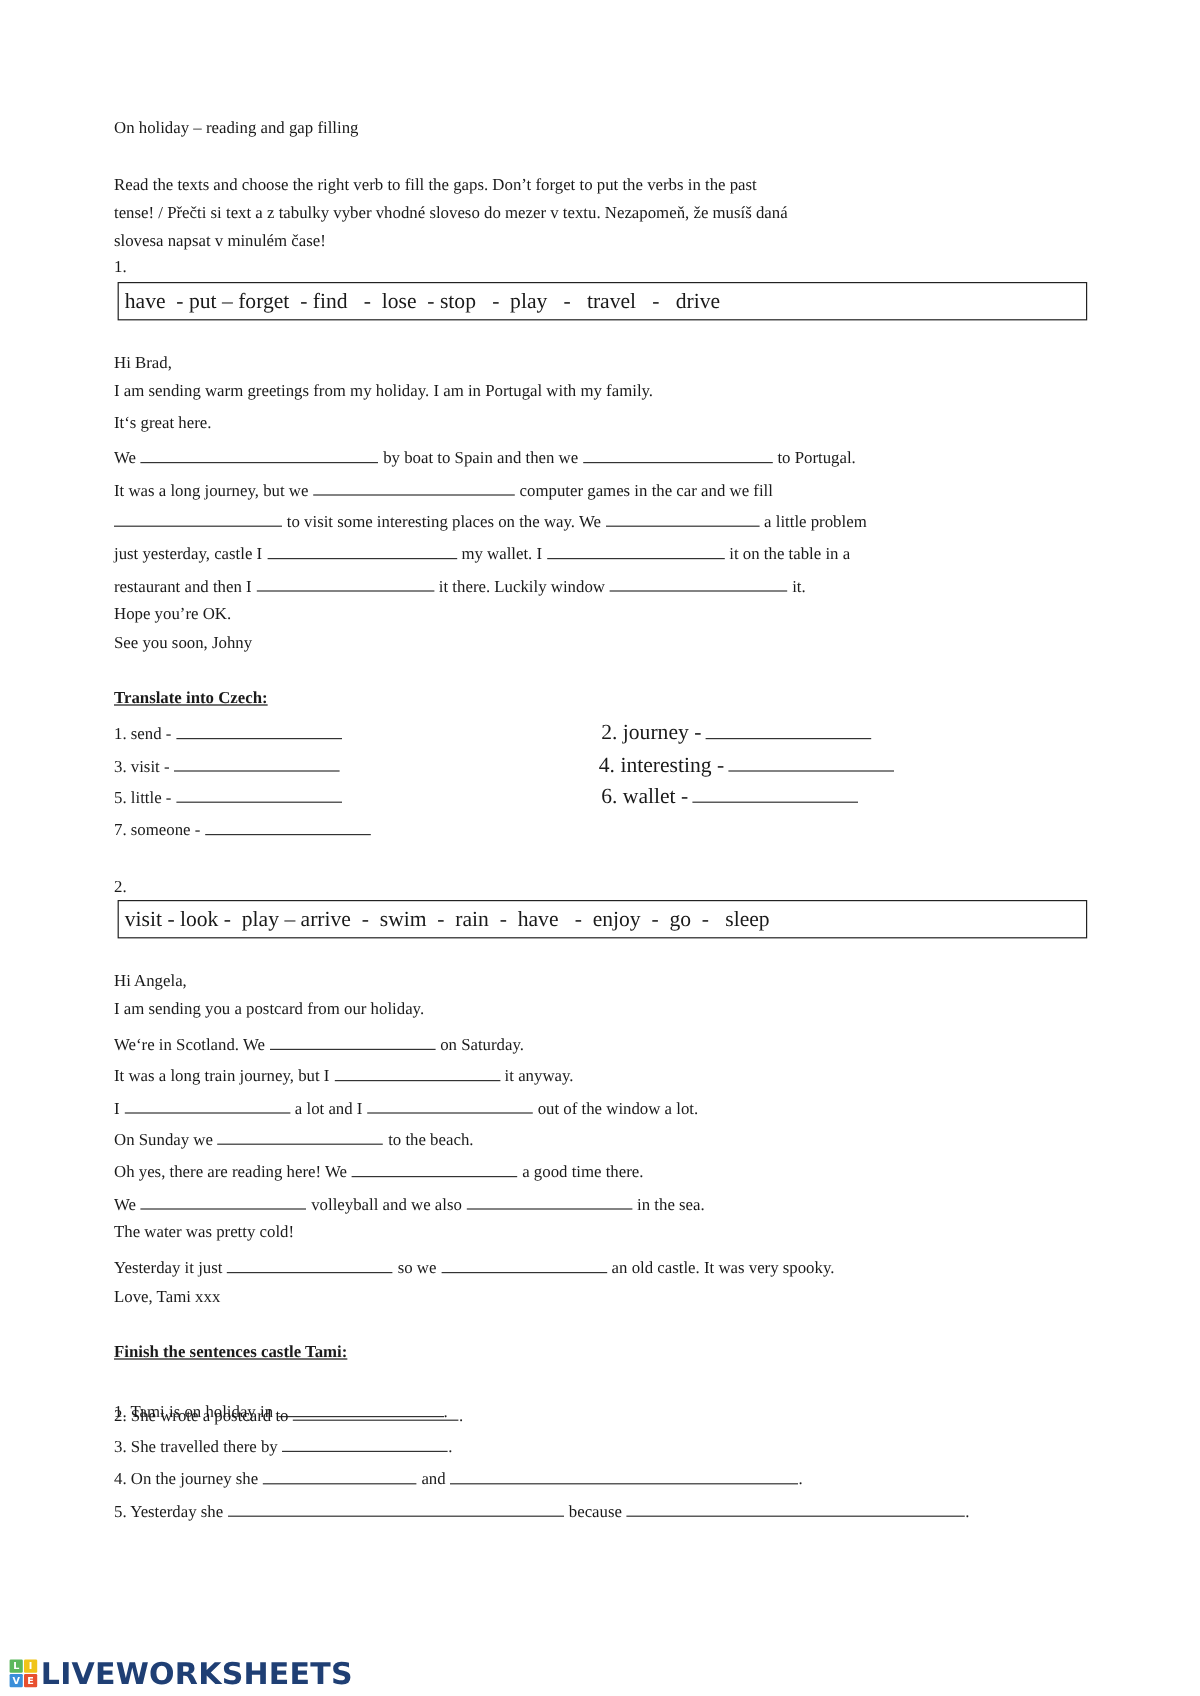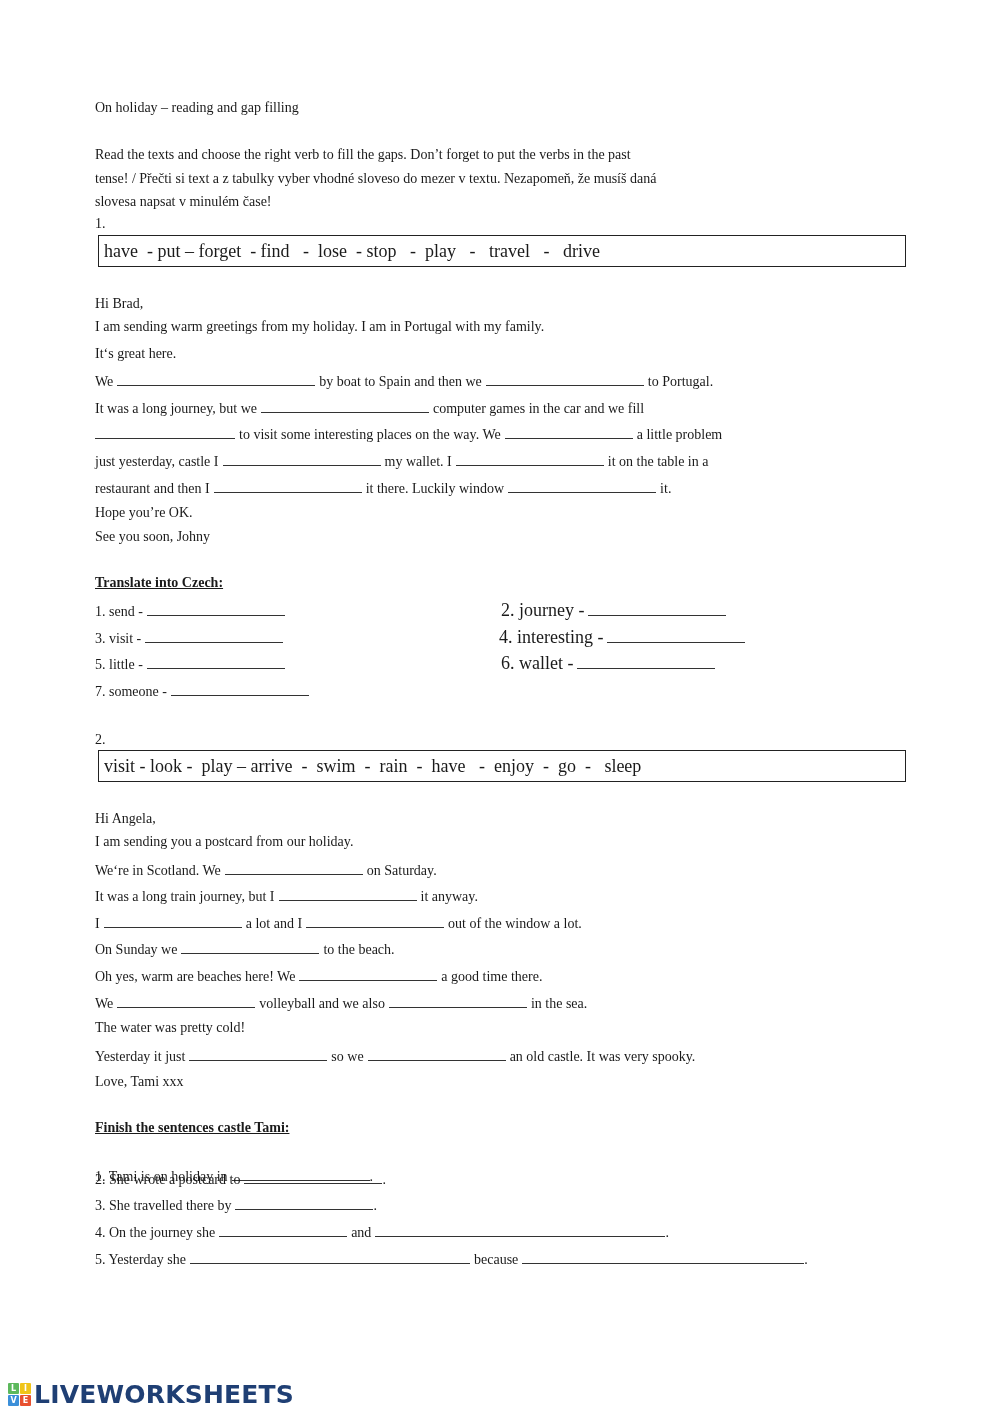--- a/index.html
+++ b/index.html
@@ -53,21 +53,21 @@
 <div class="box" style="top:750px">
   <span>visit - look -  play – arrive  -  swim  -  rain  -  have   -  enjoy  -  go  -   sleep</span>
 </div>
 
 <div class="line" style="top:808px">Hi Angela,</div>
 <div class="line" style="top:831px">I am sending you a postcard from our holiday.</div>
 <div class="line" style="top:858px"><span>We‘re in Scotland. We</span><span class="gap" style="width:138px"></span><span>on Saturday.</span></div>
 <div class="line" style="top:884px"><span>It was a long train journey, but I</span><span class="gap" style="width:138px"></span><span>it anyway.</span></div>
 <div class="line" style="top:911px"><span>I</span><span class="gap" style="width:138px"></span><span>a lot and I</span><span class="gap" style="width:138px"></span><span>out of the window a lot.</span></div>
 <div class="line" style="top:937px"><span>On Sunday we</span><span class="gap" style="width:138px"></span><span>to the beach.</span></div>
-<div class="line" style="top:964px"><span>Oh yes, warm are beaches here! We</span><span class="gap" style="width:138px"></span><span>a good time there.</span></div>
+<div class="line" style="top:964px"><span>Oh yes, there are reading here! We</span><span class="gap" style="width:138px"></span><span>a good time there.</span></div>
 <div class="line" style="top:991px"><span>We</span><span class="gap" style="width:138px"></span><span>volleyball and we also</span><span class="gap" style="width:138px"></span><span>in the sea.</span></div>
 <div class="line" style="top:1017px">The water was pretty cold!</div>
 <div class="line" style="top:1044px"><span>Yesterday it just</span><span class="gap" style="width:138px"></span><span>so we</span><span class="gap" style="width:138px"></span><span>an old castle. It was very spooky.</span></div>
 <div class="line" style="top:1071px">Love, Tami xxx</div>
 
 <div class="line bold" style="top:1117px">Finish the sentences castle Tami:</div>
 <div class="line" style="top:1164px"><span>1. Tami is on holiday in</span><span class="gap" style="width:138px;margin-right:0"></span><span>.</span></div>
 <div class="line" style="top:1167px"><span>2. She wrote a postcard to</span><span class="gap" style="width:138px;margin-right:0"></span><span>.</span></div>
 <div class="line" style="top:1193px"><span>3. She travelled there by</span><span class="gap" style="width:138px;margin-right:0"></span><span>.</span></div>
 <div class="line" style="top:1220px"><span>4. On the journey she</span><span class="gap" style="width:128px"></span><span>and</span><span class="gap" style="width:290px;margin-right:0"></span><span>.</span></div>

